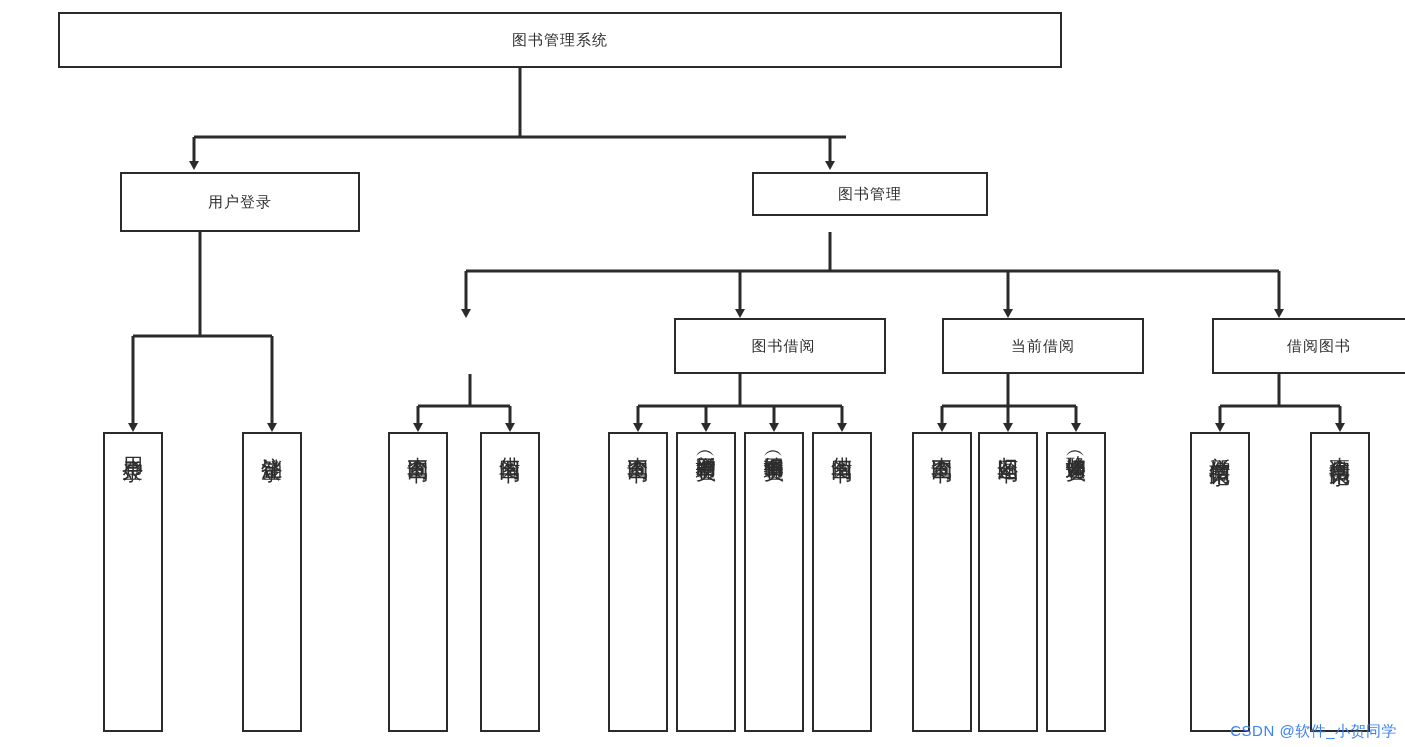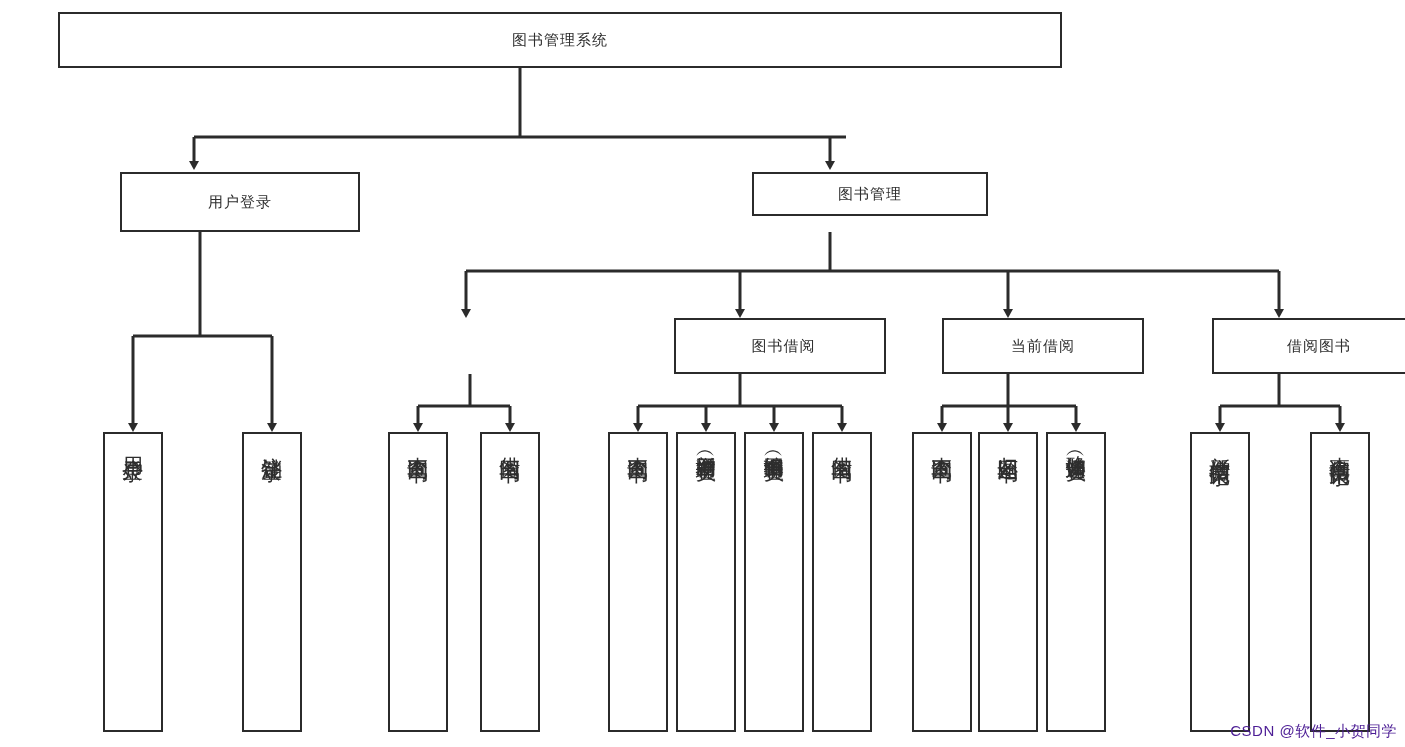--- a/index.html
+++ b/index.html
@@ -56,21 +56,21 @@
   }
   .vtext.tall {
     font-size: 20px;
     letter-spacing: 1px;
   }
   #watermark {
     position: absolute;
     right: 8px;
     bottom: 6px;
     font-size: 15px;
-    color: #4c1d95;
+    color: #3b82f6;
     letter-spacing: 0.5px;
     white-space: nowrap;
   }
 </style>
 </head>
 <body>
 
 <div id="canvas">
 
   <svg class="edges" viewBox="0 0 1405 747">

